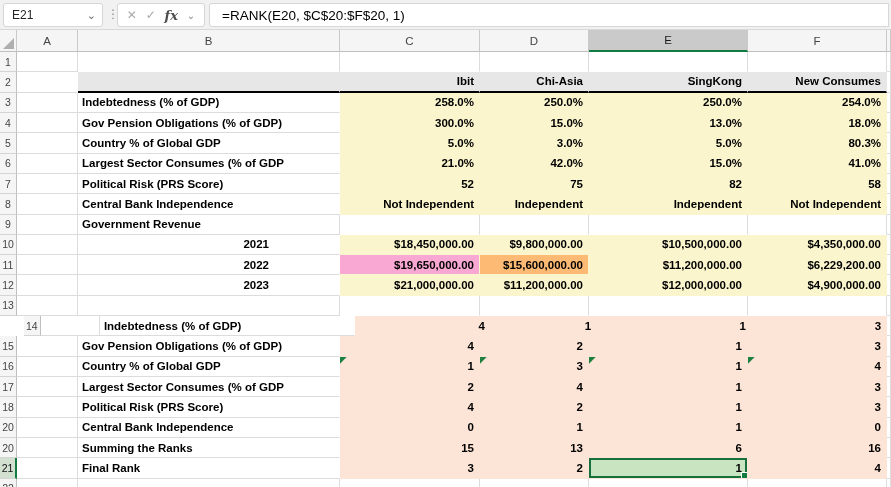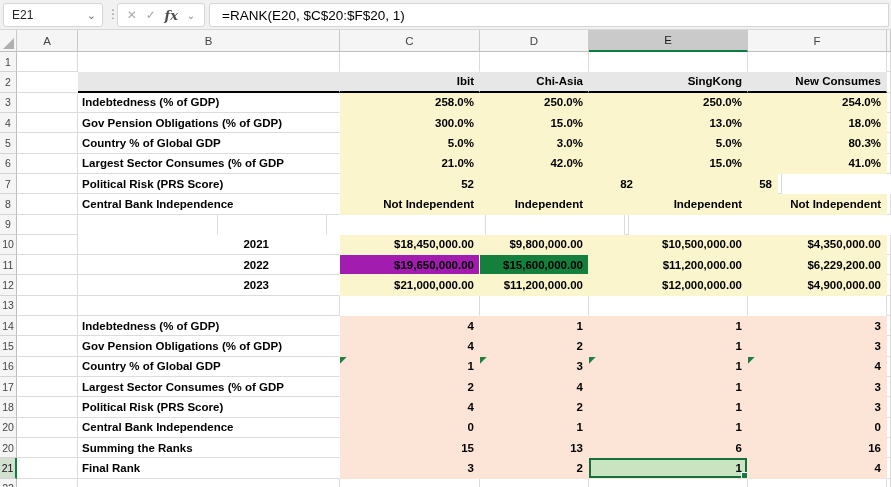--- a/index.html
+++ b/index.html
@@ -147,59 +147,61 @@
         <div class="cell val" style="width: 109px; height: 20.32px; background: rgb(250, 245, 204); border-right-color: rgb(250, 245, 204); border-bottom-color: rgb(250, 245, 204);">42.0%</div>
         <div class="cell val" style="width: 159px; height: 20.32px; background: rgb(250, 245, 204); border-right-color: rgb(250, 245, 204); border-bottom-color: rgb(250, 245, 204);">15.0%</div>
         <div class="cell val" style="width: 139px; height: 20.32px; background: rgb(250, 245, 204); border-right-color: rgb(250, 245, 204); border-bottom-color: rgb(250, 245, 204);">41.0%</div>
         <div class="cell" style="width: 4px; height: 20.32px;"></div>
       </div>
       <div class="row" style="height: 20.32px;">
         <div class="rnum" style="width: 17px; height: 20.32px;">7</div>
         <div class="cell" style="width: 61px; height: 20.32px;"></div>
         <div class="cell lab" style="width: 262px; height: 20.32px; border-right-color: transparent;">Political Risk (PRS Score)</div>
         <div class="cell val" style="width: 140px; height: 20.32px; background: rgb(250, 245, 204); border-right-color: rgb(250, 245, 204); border-bottom-color: rgb(250, 245, 204);">52</div>
+        <div class="cell val" style="width: 109px; height: 20.32px; background: rgb(250, 245, 204); border-right-color: rgb(250, 245, 204); border-bottom-color: rgb(250, 245, 204);">75</div>
         <div class="cell val" style="width: 159px; height: 20.32px; background: rgb(250, 245, 204); border-right-color: rgb(250, 245, 204); border-bottom-color: rgb(250, 245, 204);">82</div>
         <div class="cell val" style="width: 139px; height: 20.32px; background: rgb(250, 245, 204); border-right-color: rgb(250, 245, 204); border-bottom-color: rgb(250, 245, 204);">58</div>
         <div class="cell" style="width: 4px; height: 20.32px;"></div>
       </div>
       <div class="row" style="height: 20.32px;">
         <div class="rnum" style="width: 17px; height: 20.32px;">8</div>
         <div class="cell" style="width: 61px; height: 20.32px;"></div>
         <div class="cell lab" style="width: 262px; height: 20.32px; border-right-color: transparent;">Central Bank Independence</div>
         <div class="cell val" style="width: 140px; height: 20.32px; background: rgb(250, 245, 204); border-right-color: rgb(250, 245, 204); border-bottom-color: rgb(250, 245, 204);">Not Independent</div>
         <div class="cell val" style="width: 109px; height: 20.32px; background: rgb(250, 245, 204); border-right-color: rgb(250, 245, 204); border-bottom-color: rgb(250, 245, 204);">Independent</div>
         <div class="cell val" style="width: 159px; height: 20.32px; background: rgb(250, 245, 204); border-right-color: rgb(250, 245, 204); border-bottom-color: rgb(250, 245, 204);">Independent</div>
         <div class="cell val" style="width: 139px; height: 20.32px; background: rgb(250, 245, 204); border-right-color: rgb(250, 245, 204); border-bottom-color: rgb(250, 245, 204);">Not Independent</div>
         <div class="cell" style="width: 4px; height: 20.32px;"></div>
       </div>
       <div class="row" style="height: 20.32px;">
         <div class="rnum" style="width: 17px; height: 20.32px;">9</div>
         <div class="cell" style="width: 61px; height: 20.32px;"></div>
+        <div class="cell lab" style="width: 262px; height: 20.32px;">Government Revenue</div>
         <div class="cell val" style="width: 140px; height: 20.32px; border-bottom-color: transparent;"></div>
         <div class="cell val" style="width: 109px; height: 20.32px; border-bottom-color: transparent;"></div>
         <div class="cell val" style="width: 159px; height: 20.32px; border-bottom-color: transparent;"></div>
         <div class="cell val" style="width: 139px; height: 20.32px; border-bottom-color: transparent;"></div>
         <div class="cell" style="width: 4px; height: 20.32px;"></div>
       </div>
       <div class="row" style="height: 20.32px;">
         <div class="rnum" style="width: 17px; height: 20.32px;">10</div>
         <div class="cell" style="width: 61px; height: 20.32px;"></div>
         <div class="cell year" style="width: 262px; height: 20.32px; border-right-color: transparent;">2021</div>
         <div class="cell val" style="width: 140px; height: 20.32px; background: rgb(250, 245, 204); border-right-color: rgb(250, 245, 204); border-bottom-color: rgb(250, 245, 204);">$18,450,000.00</div>
         <div class="cell val" style="width: 109px; height: 20.32px; background: rgb(250, 245, 204); border-right-color: rgb(250, 245, 204); border-bottom-color: rgb(250, 245, 204);">$9,800,000.00</div>
         <div class="cell val" style="width: 159px; height: 20.32px; background: rgb(250, 245, 204); border-right-color: rgb(250, 245, 204); border-bottom-color: rgb(250, 245, 204);">$10,500,000.00</div>
         <div class="cell val" style="width: 139px; height: 20.32px; background: rgb(250, 245, 204); border-right-color: rgb(250, 245, 204); border-bottom-color: rgb(250, 245, 204);">$4,350,000.00</div>
         <div class="cell" style="width: 4px; height: 20.32px;"></div>
       </div>
       <div class="row" style="height: 20.32px;">
         <div class="rnum" style="width: 17px; height: 20.32px;">11</div>
         <div class="cell" style="width: 61px; height: 20.32px;"></div>
         <div class="cell year" style="width: 262px; height: 20.32px; border-right-color: transparent;">2022</div>
-        <div class="cell val" style="width: 140px; height: 20.32px; background: #a21caf; border-right-color: rgb(250, 245, 204); border-bottom-color: rgb(250, 245, 204);">$19,650,000.00</div>
-        <div class="cell val" style="width: 109px; height: 20.32px; background: #15803d; border-right-color: rgb(250, 245, 204); border-bottom-color: rgb(250, 245, 204);">$15,600,000.00</div>
+        <div class="cell val" style="width: 140px; height: 20.32px; background: #f9a8d4; border-right-color: rgb(250, 245, 204); border-bottom-color: rgb(250, 245, 204);">$19,650,000.00</div>
+        <div class="cell val" style="width: 109px; height: 20.32px; background: #fdba74; border-right-color: rgb(250, 245, 204); border-bottom-color: rgb(250, 245, 204);">$15,600,000.00</div>
         <div class="cell val" style="width: 159px; height: 20.32px; background: rgb(250, 245, 204); border-right-color: rgb(250, 245, 204); border-bottom-color: rgb(250, 245, 204);">$11,200,000.00</div>
         <div class="cell val" style="width: 139px; height: 20.32px; background: rgb(250, 245, 204); border-right-color: rgb(250, 245, 204); border-bottom-color: rgb(250, 245, 204);">$6,229,200.00</div>
         <div class="cell" style="width: 4px; height: 20.32px;"></div>
       </div>
       <div class="row" style="height: 20.32px; align-items: center;">
         <div class="rnum" style="width: 17px; height: 20.32px;">12</div>
         <div class="cell" style="width: 61px; height: 20.32px;"></div>
         <div class="cell year" style="width: 262px; height: 20.32px; border-right-color: transparent;">2023</div>
         <div class="cell val" style="width: 140px; height: 20.32px; background: rgb(250, 245, 204); border-right-color: rgb(250, 245, 204); border-bottom-color: rgb(250, 245, 204);">$21,000,000.00</div>
         <div class="cell val" style="width: 109px; height: 20.32px; background: rgb(250, 245, 204); border-right-color: rgb(250, 245, 204); border-bottom-color: rgb(250, 245, 204);">$11,200,000.00</div>
@@ -211,21 +213,21 @@
         <div class="rnum" style="width: 17px; height: 20.32px;">13</div>
         <div class="cell" style="width: 61px; height: 20.32px;"></div>
         <div class="cell" style="width: 262px; height: 20.32px;"></div>
         <div class="cell" style="width: 140px; height: 20.32px; border-bottom-color: transparent;"></div>
         <div class="cell" style="width: 109px; height: 20.32px; border-bottom-color: transparent;"></div>
         <div class="cell" style="width: 159px; height: 20.32px; border-bottom-color: transparent;"></div>
         <div class="cell" style="width: 139px; height: 20.32px; border-bottom-color: transparent;"></div>
         <div class="cell" style="width: 4px; height: 20.32px;"></div>
       </div>
       <div class="row" style="height: 20.32px;">
-        <div class="rnum" style="width: 17px; height: 20.32px;">14</div>
+        <div class="rnum" style="width: 17px; height: 20.32px; margin-left: 24px;">14</div>
         <div class="cell" style="width: 61px; height: 20.32px;"></div>
         <div class="cell lab" style="width: 262px; height: 20.32px; border-right-color: transparent;">Indebtedness (% of GDP)</div>
         <div class="cell val" style="width: 140px; height: 20.32px; background: rgb(252, 228, 214); border-right-color: rgb(252, 228, 214); border-bottom-color: rgb(252, 228, 214);">4</div>
         <div class="cell val" style="width: 109px; height: 20.32px; background: rgb(252, 228, 214); border-right-color: rgb(252, 228, 214); border-bottom-color: rgb(252, 228, 214);">1</div>
         <div class="cell val" style="width: 159px; height: 20.32px; background: rgb(252, 228, 214); border-right-color: rgb(252, 228, 214); border-bottom-color: rgb(252, 228, 214);">1</div>
         <div class="cell val" style="width: 139px; height: 20.32px; background: rgb(252, 228, 214); border-right-color: rgb(252, 228, 214); border-bottom-color: rgb(252, 228, 214);">3</div>
         <div class="cell" style="width: 4px; height: 20.32px;"></div>
       </div>
       <div class="row" style="height: 20.32px;">
         <div class="rnum" style="width: 17px; height: 20.32px;">15</div>

